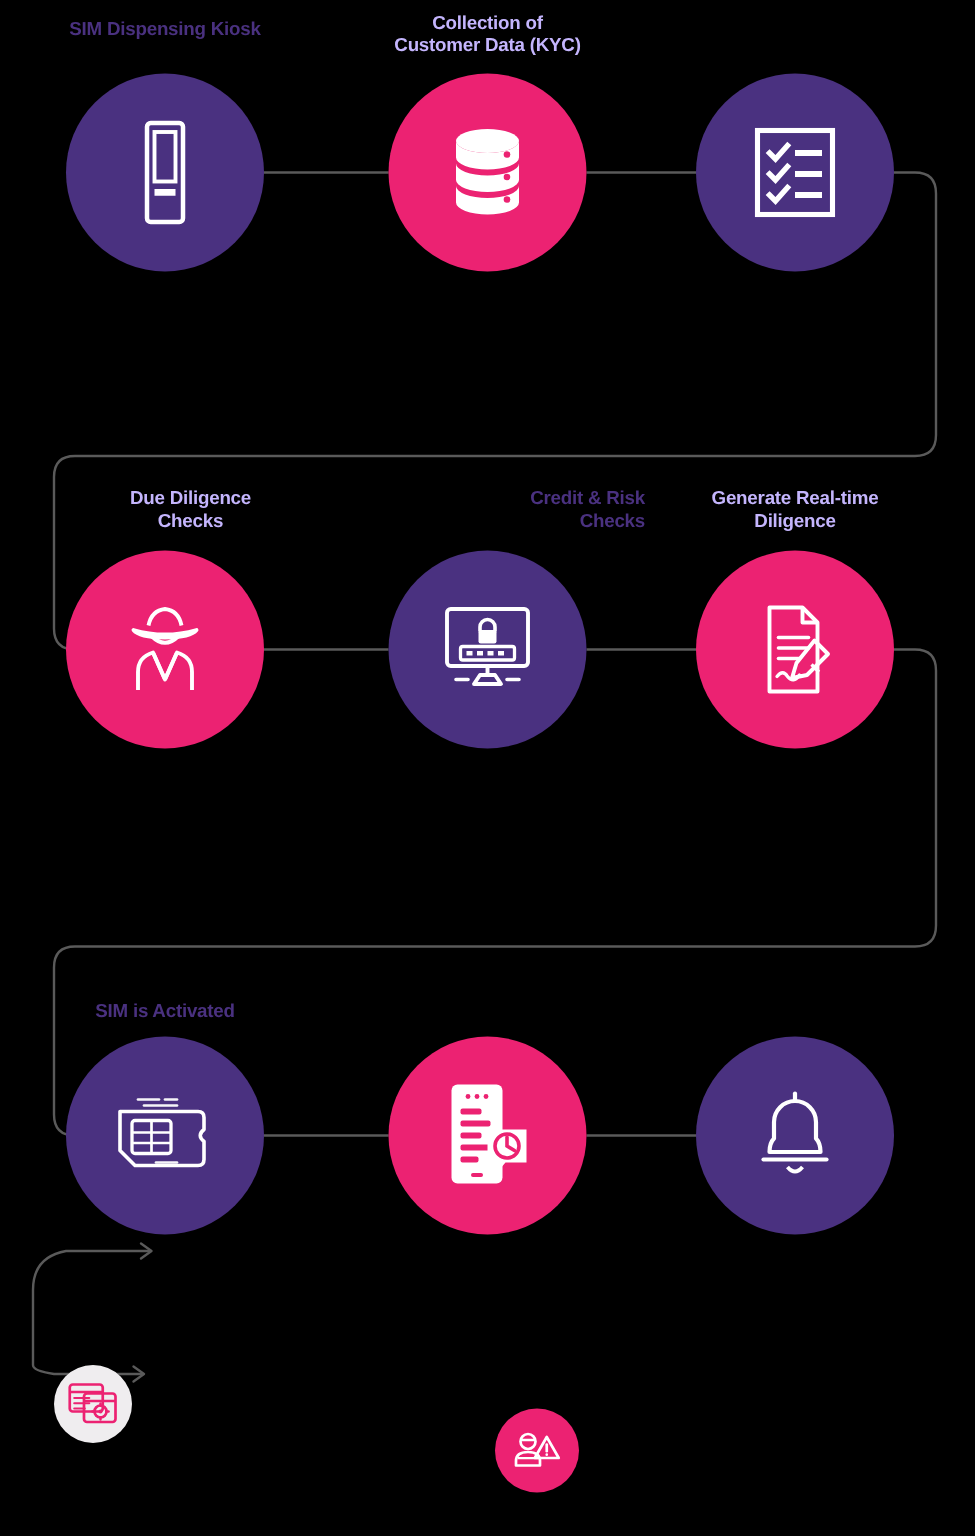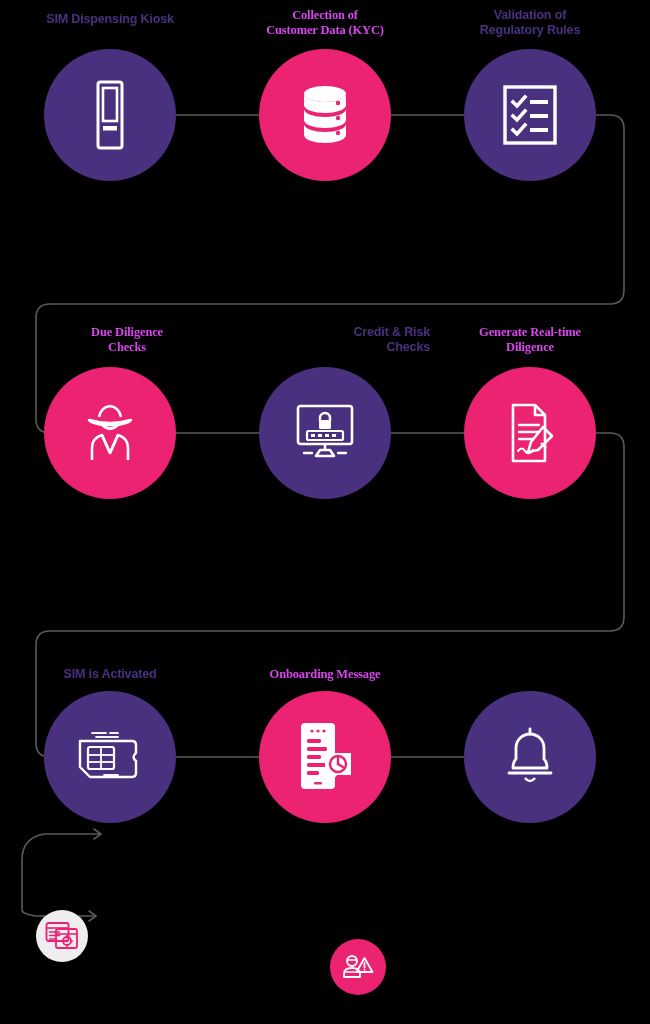--- a/index.html
+++ b/index.html
@@ -58,21 +58,21 @@
     text-align: center;
     font-size: 12.5px;
     font-weight: bold;
     line-height: 1.22;
     letter-spacing: -0.15px;
     z-index: 3;
     white-space: pre-line;
   }
 
   .label.purple { color: #4a3180; }
-  .label.pink   { color: #d946ef; font-family: Liberation Serif, serif; }
+  .label.pink   { color: #c4b5fd; }
 
   
   .badge {
     position: absolute;
     border-radius: 50%;
     display: flex;
     align-items: center;
     justify-content: center;
     z-index: 3;
   }
@@ -135,22 +135,20 @@
         </g>
         <g fill="#ec2272">
           <circle cx="42" cy="20" r="2.2"></circle>
           <circle cx="42" cy="35" r="2.2"></circle>
           <circle cx="42" cy="50" r="2.2"></circle>
         </g>
       </svg>
     </div>
   </div>
 
-  <div class="label purple" style="left:425px; top:8px;">Validation of
-Regulatory Rules</div>
   <div class="node" style="left:464px; top:49px;">
     <div class="bubble purple">
       <svg width="58" height="62" viewBox="0 0 58 62">
         <rect x="4" y="3" width="50" height="56" fill="none" stroke="#fff" stroke-width="3.4"></rect>
         <g fill="none" stroke="#fff" stroke-width="3.6" stroke-linecap="square">
           <polyline points="12,18 16,22 24,13"></polyline>
           <polyline points="12,32 16,36 24,27"></polyline>
           <polyline points="12,46 16,50 24,41"></polyline>
         </g>
         <g fill="#fff">
@@ -234,21 +232,20 @@
         <g stroke="#fff" stroke-width="1.8" stroke-linecap="round" opacity="0.95">
           <path d="M22 12 h22"></path>
           <path d="M18 8 h14"></path>
           <path d="M36 8 h8"></path>
           <path d="M30 50 h14"></path>
         </g>
       </svg>
     </div>
   </div>
 
-  <div class="label pink" style="left:220px; top:667px;">Onboarding Message</div>
   <div class="node" style="left:259px; top:691px;">
     <div class="bubble pink">
       <svg width="60" height="72" viewBox="0 0 60 72">
         <rect x="6" y="2" width="34" height="66" rx="4" fill="#fff"></rect>
         <g fill="#ec2272">
           <circle cx="17" cy="10" r="1.6"></circle>
           <circle cx="23" cy="10" r="1.6"></circle>
           <circle cx="29" cy="10" r="1.6"></circle>
           <rect x="12" y="18" width="14" height="4" rx="1.4"></rect>
           <rect x="12" y="26" width="20" height="4" rx="1.4"></rect>

